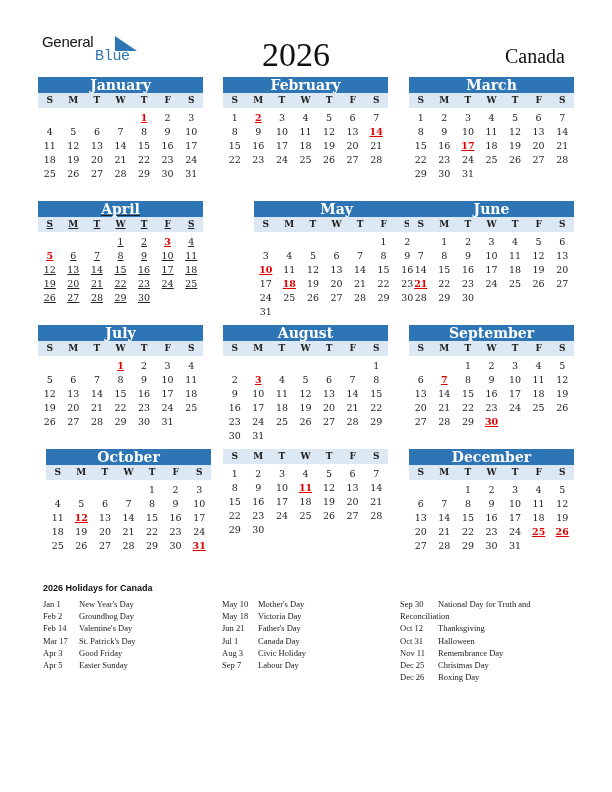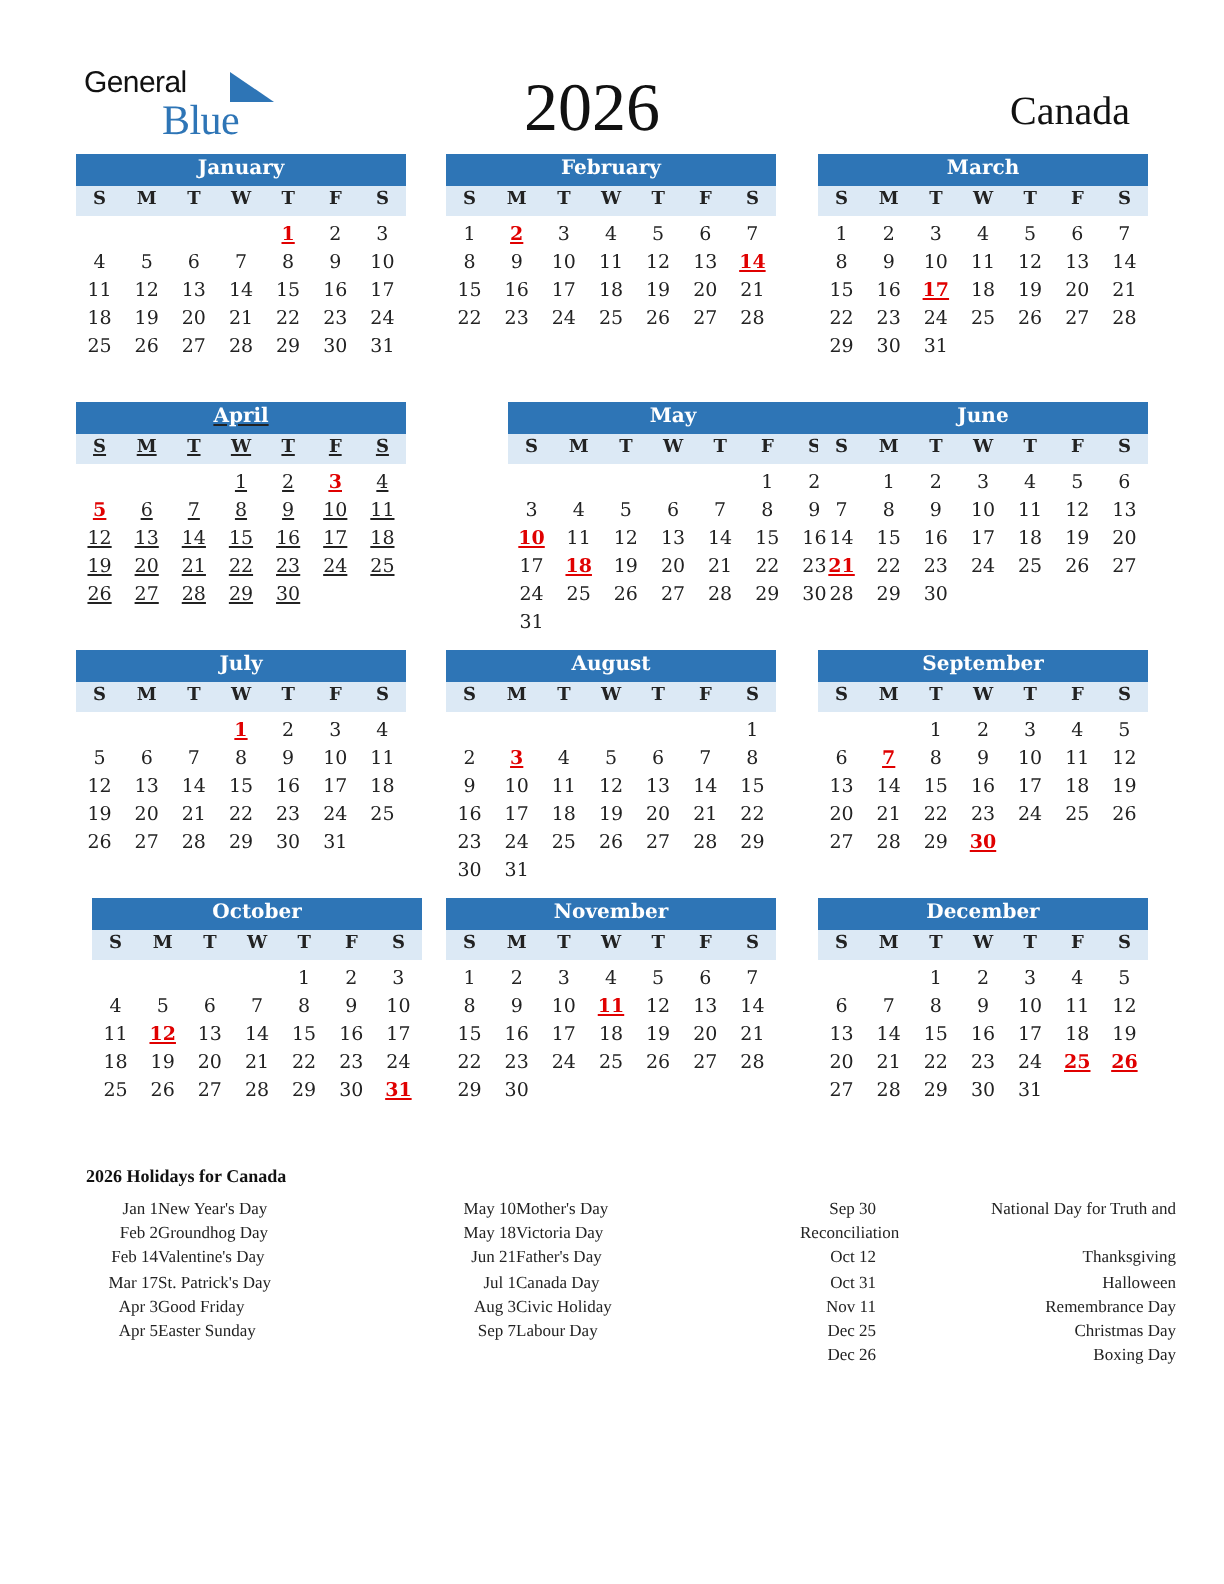--- a/index.html
+++ b/index.html
@@ -1,42 +1,42 @@
 <!DOCTYPE html>
 <html><head>
 <meta charset="utf-8">
 <style>
   html, body { margin:0; padding:0; background:#ffffff; }
   body { width:612px; height:792px; position:relative; overflow:hidden;
          font-family:"DejaVu Serif", "Liberation Serif", serif; color:#222; }
   .logo { position:absolute; left:42px; top:33px; width:100px; height:38px; }
   .logo .general { position:absolute; left:0; top:0; font-family:"Liberation Sans", sans-serif;
         font-size:15px; color:#111; letter-spacing:-0.3px; }
-  .logo .blue { position:absolute; left:39px; top:15px; font-family:Liberation Serif, serif;
-        font-size:21px; color:#2e75b6; letter-spacing:-0.3px; }
+  .logo .blue { position:absolute; left:53px; top:15px; font-family:Liberation Mono, monospace;
+        font-size:15px; color:#2e75b6; letter-spacing:-0.3px; }
   .logo .tri { position:absolute; left:73px; top:3px; width:0; height:0;
         border-left:22px solid #2e75b6; border-top:15px solid transparent; }
   .year { position:absolute; left:262px; top:36px; font-family:"Liberation Serif", serif;
         font-size:34px; color:#111; }
   .country { position:absolute; left:505px; top:45px; font-family:Liberation Serif, serif;
         font-size:20px; color:#111; }
 
   .month { position:absolute; width:165px; }
   .mhead { height:16px; background:#2e75b6; color:#fff; text-align:center;
-        font-family:"DejaVu Serif", serif; font-weight:bold; font-size:10px; line-height:16px; }
+        font-family:"DejaVu Serif", serif; font-weight:bold; font-size:14px; line-height:16px; }
   .wdays { height:15px; background:#dce9f5; display:grid; grid-template-columns:repeat(7,1fr); }
   .wdays span { text-align:center; font-weight:bold; font-size:9px; line-height:15px; color:#222; }
   .days { display:grid; grid-template-columns:repeat(7,1fr); margin-top:3px; }
   .days span { text-align:center; font-size:9.5px; line-height:14px; height:14px; color:#222; }
   .days span.hol { color:#e00000; font-weight:bold; text-decoration:underline; }
 
-  .hol-title { position:absolute; left:43px; top:583px; font-family:Liberation Serif, serif;
+  .hol-title { position:absolute; left:43px; top:583px; font-family:Liberation Sans, sans-serif;
         font-weight:bold; font-size:9px; color:#111; }
   .hcol { position:absolute; top:598px; font-family:"Liberation Serif", serif; font-size:8.5px; color:#222; }
-  .hrow { display:flex; height:12.2px; line-height:12px;text-align:right; }
+  .hrow { display:flex; height:12.2px; line-height:12px; }
   .hrow .d { display:inline-block; }
   .hrow .n { display:inline-block; }
   .hcol.c1 .d { width:36px; } .hcol.c2 .d { width:36px; } .hcol.c3 .d { width:38px; }
   .hcol.c3 .n { width:150px; white-space:normal; }
 </style>
 </head>
 <body>
 
 <div class="logo">
   <span class="general">General</span>
@@ -513,21 +513,20 @@
         <span>25</span>
         <span>26</span>
         <span>27</span>
         <span>28</span>
         <span>29</span>
         <span>30</span>
         <span class="hol">31</span>
       </div>
     </div>
     <div class="month" style="left: 223px; top: 449px;">
-      <div class="mhead">November</div>
       <div class="wdays">
         <span>S</span>
         <span>M</span>
         <span>T</span>
         <span>W</span>
         <span>T</span>
         <span>F</span>
         <span>S</span>
       </div>
       <div class="days">

